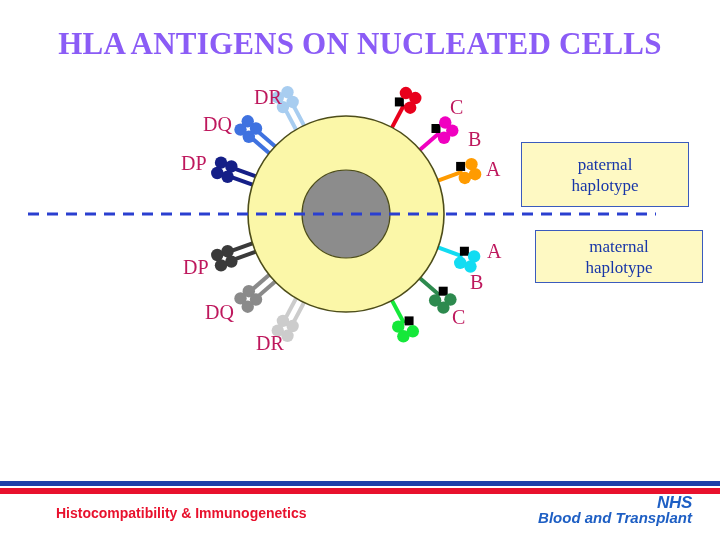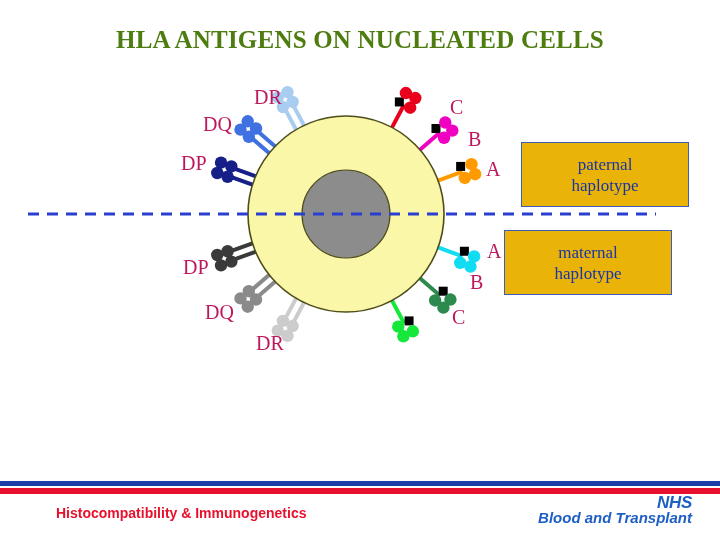--- a/index.html
+++ b/index.html
@@ -10,52 +10,52 @@
     overflow:hidden;
     position:relative;
   }
   #slide{position:absolute;left:0;top:0;width:720px;height:540px;}
 
   #title{
     position:absolute;left:0;top:26px;width:720px;
     text-align:center;
     font-family:"Liberation Serif", serif;
     font-weight:bold;
-    font-size:25px;
+    font-size:31px;
     letter-spacing:0.2px;
-    color:#4d7c0f;
+    color:#8b5cf6;
     white-space:nowrap;
   }
 
   svg#diagram{position:absolute;left:0;top:0;width:720px;height:470px;}
 
   .axis-label{
     position:absolute;
     font-family:"Liberation Serif", serif;
     font-size:20px;
     color:#be185d;
     white-space:nowrap;
   }
 
   .legend-box{
     position:absolute;
     border:1px solid #3b5bbd;
-    background:#eab308;
+    background:#fef9c3;
     box-sizing:border-box;
     display:flex;
     flex-direction:column;
     align-items:center;
     justify-content:center;
     color:#1836a8;
     font-family:"Liberation Serif", serif;
     font-size:17px;
     line-height:21px;
   }
   #legend-paternal{left:521px;top:142px;width:168px;height:65px;}
-  #legend-maternal{left:504px;top:230px;width:168px;height:65px;}
+  #legend-maternal{left:535px;top:230px;width:168px;height:53px;}
 
   #bar-blue{position:absolute;left:0;top:481px;width:720px;height:5px;background:#1e3fa8;}
   #bar-white{position:absolute;left:0;top:486px;width:720px;height:2px;background:#ffffff;}
   #bar-red{position:absolute;left:0;top:488px;width:720px;height:6px;background:#e8112d;}
 
   #footer-left{
     position:absolute;left:56px;top:505px;
     font-family:"Liberation Sans", sans-serif;
     font-weight:bold;font-size:14px;color:#e8112d;
     white-space:nowrap;

